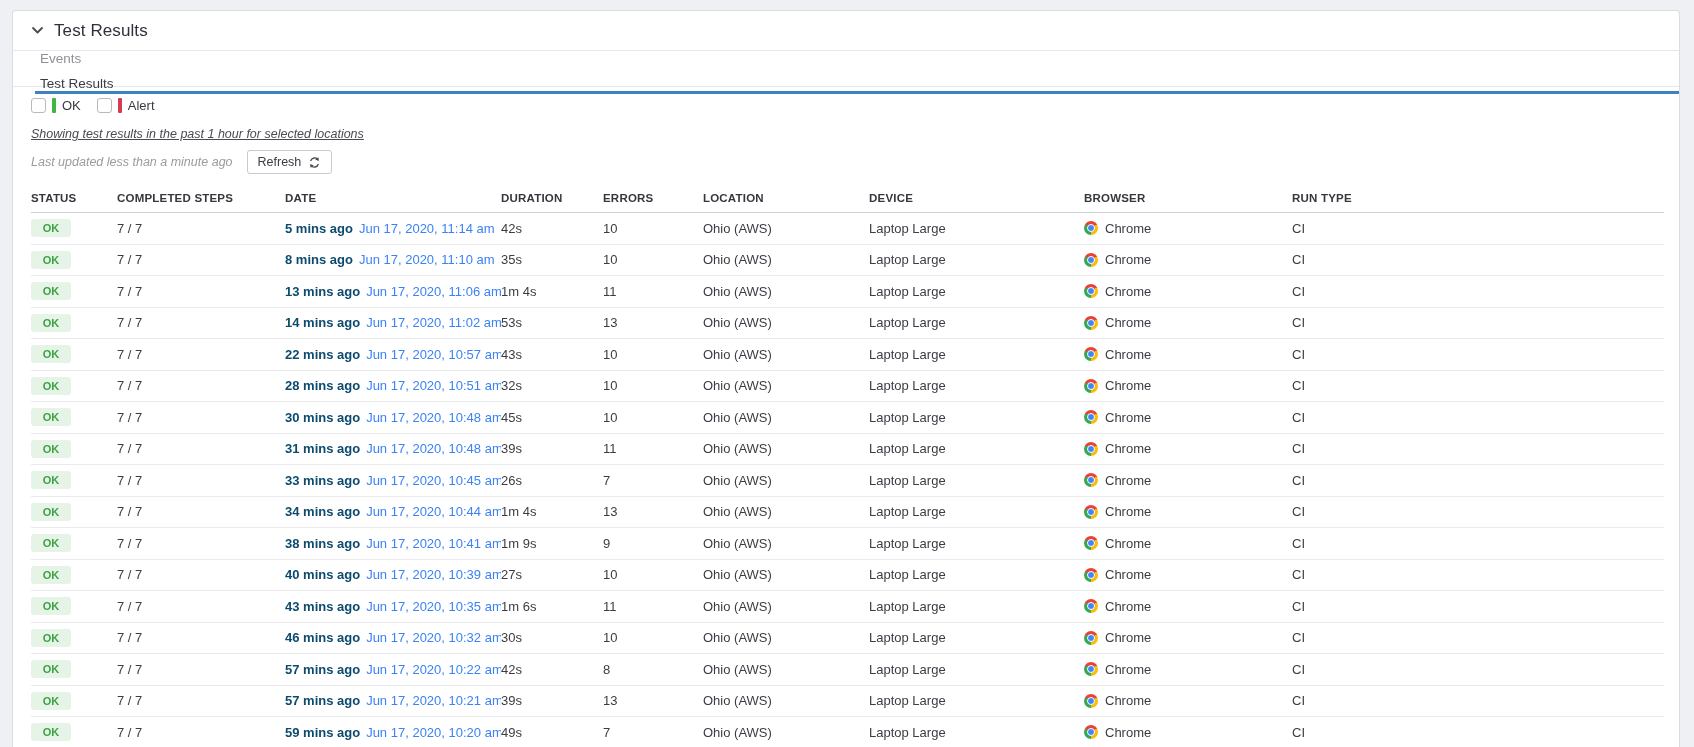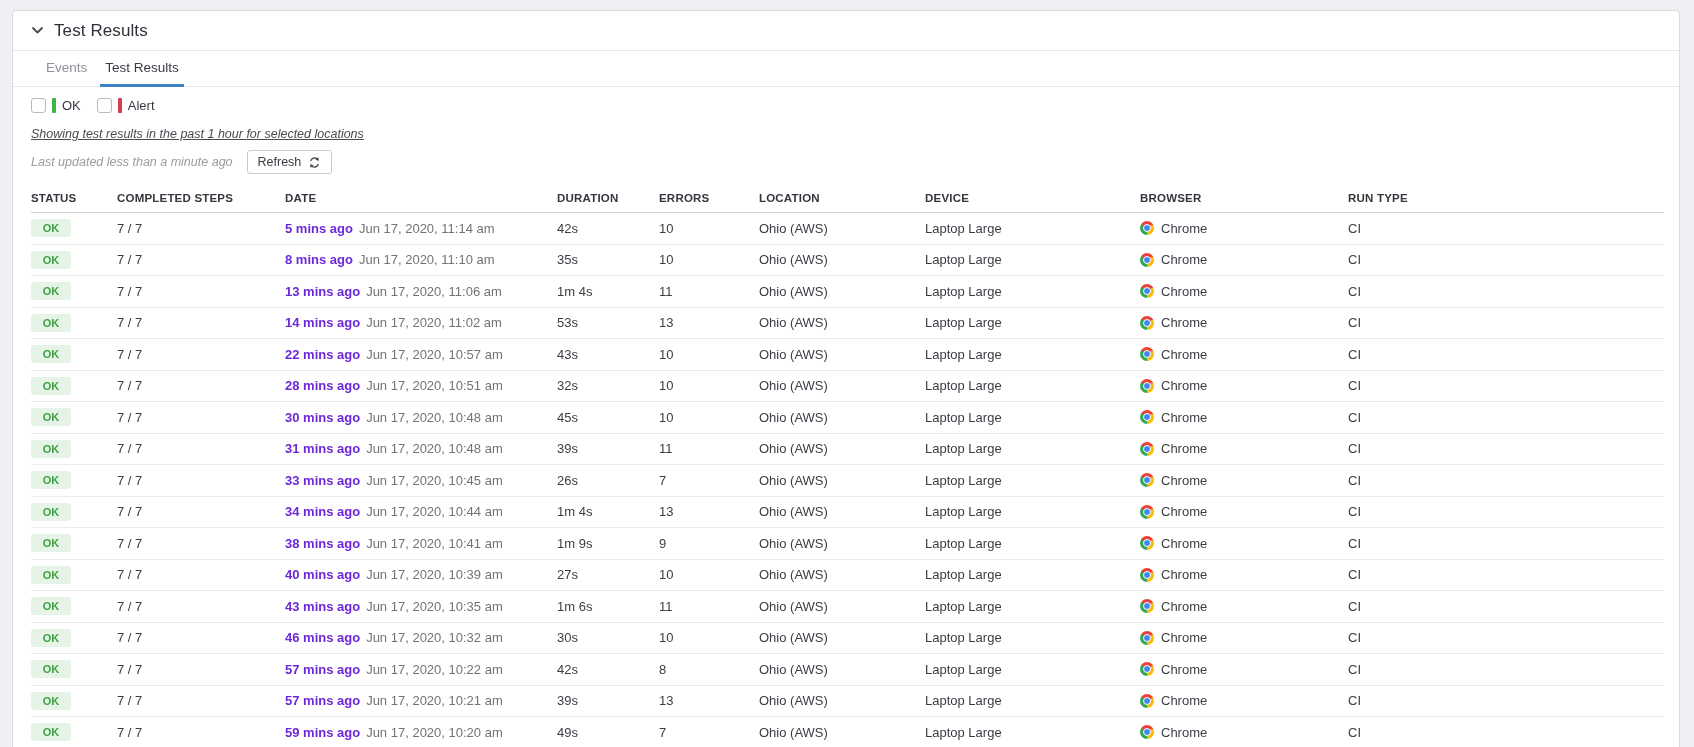--- a/index.html
+++ b/index.html
@@ -25,22 +25,23 @@
     display: flex; align-items: center; gap: 10px;
     padding: 0 18px;
     border-bottom: 1px solid #e8e8ec;
   }
   .chev { display: inline-flex; cursor: pointer; }
   .panel-title { font-size: 17px; font-weight: 500; color: #30303a; letter-spacing: 0.1px; }
   
   .tab-bar {
     height: 36px;
     display: flex; align-items: stretch; gap: 8px;
-    padding-left: 28px;
+    padding-left: 22px;
     border-bottom: 1px solid #e8e8ec;
+    flex-direction: column;
   }
   .tab {
     display: flex; align-items: center;
     padding: 0 5px;
     font-size: 13.5px; color: #90909a;
     border-bottom: 3px solid transparent;
     margin-bottom: -1px;
     cursor: pointer;
   }
   .tab.active { color: #3a3a44; border-bottom-color: #3c82c4; }
@@ -85,33 +86,33 @@
     font-size: 11.5px; font-weight: 700; color: #36363e;
     letter-spacing: 0.2px; text-transform: uppercase;
   }
   .trow {
     display: flex; align-items: center;
     height: 31.5px;
     border-bottom: 1px solid #ebebee;
     cursor: pointer;
   }
   .cell { font-size: 13px; color: #3c3c44; white-space: nowrap; overflow: hidden; }
-  .c0 { width: 86px; } .c1 { width: 168px; } .c2 { width: 272px; }
+  .c0 { width: 86px; } .c1 { width: 168px; } .c2 { width: 216px; }
   .c3 { width: 102px; } .c4 { width: 100px; } .c5 { width: 166px; }
   .c6 { width: 215px; } .c7 { width: 208px; display: flex; align-items: center; gap: 7px; }
   .c8 { flex: 1; }
   .badge {
     display: inline-block; width: 40px; padding: 3px 0;
     text-align: center;
     background: #e6f4e7; color: #3da144;
     font-size: 11px; font-weight: 700;
     border-radius: 3px;
   }
-  .rel { font-weight: 700; color: #6d28d9; margin-right: 6px; text-align: center; }
-  .abs { color: #737373; margin-top: 9px; }
+  .rel { font-weight: 700; color: #0c4a6e; margin-right: 6px; text-align: center; }
+  .abs { color: #3b82f6; margin-top: 9px; }
   .chrome-icon {
     width: 14px; height: 14px; border-radius: 50%;
     background: conic-gradient(from -60deg, #ea4335 0 120deg, #fbbc05 0 240deg, #34a853 0 360deg);
     position: relative; flex: none;
   }
   .chrome-icon::after {
     content: ""; position: absolute; inset: 3px;
     background: #4285f4; border: 1.5px solid #fff; border-radius: 50%;
   }
 </style>

